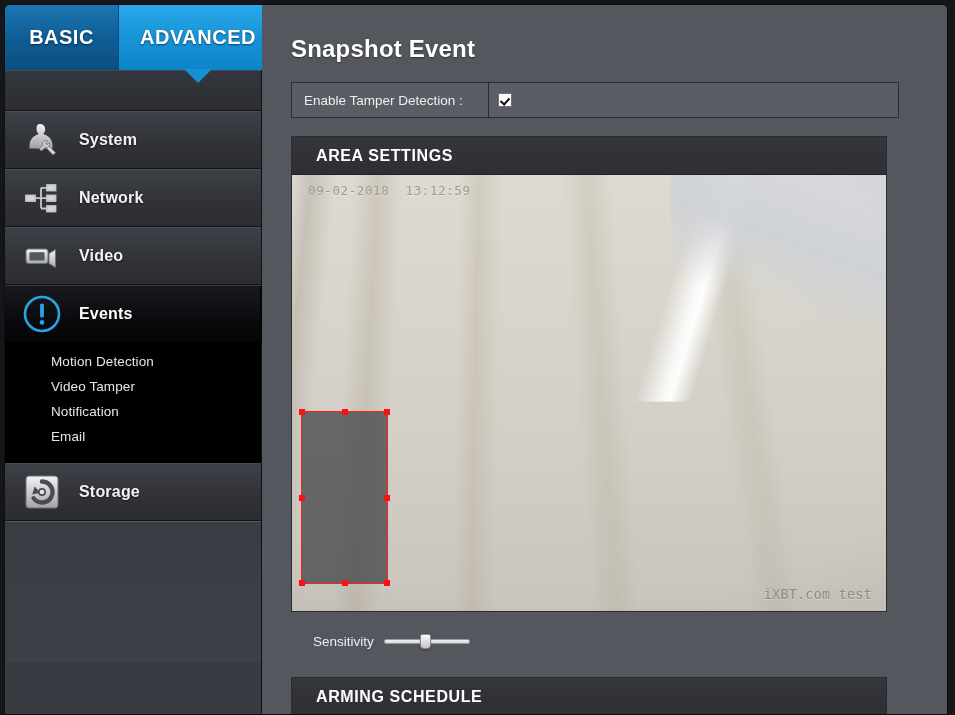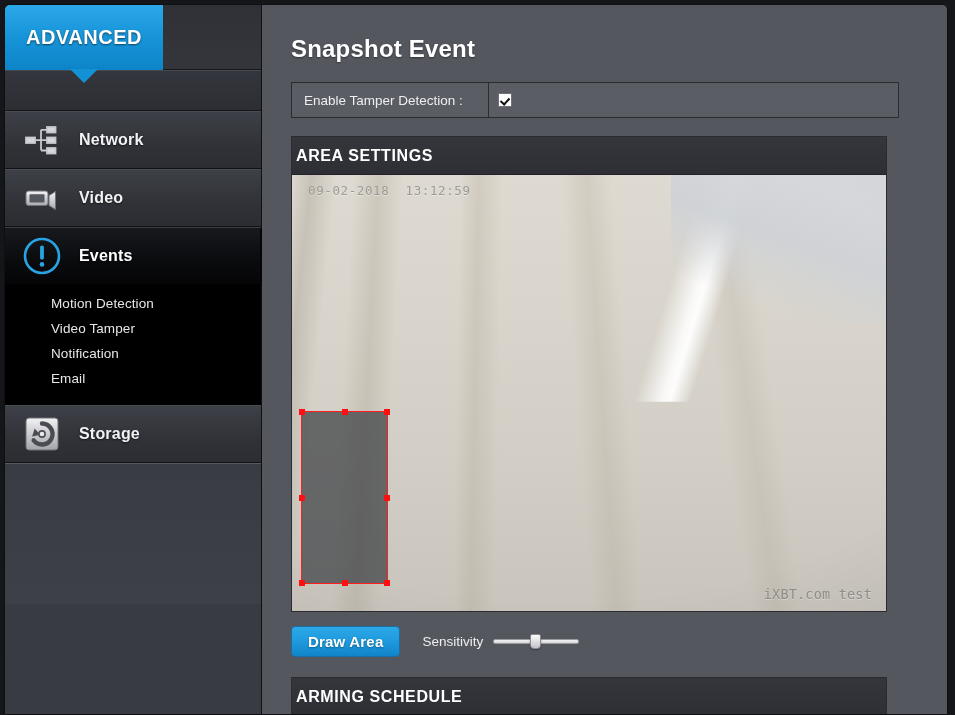--- a/index.html
+++ b/index.html
@@ -238,21 +238,21 @@
     margin: 18px 0 0 29px;
     width: 596px;
     border: 1px solid #2a2c31;
     box-sizing: border-box;
     background: #4c4e56;
   }
   .panel-head {
     height: 38px;
     display: flex;
     align-items: center;
-    padding-left: 4px;
+    padding-left: 24px;
     background: linear-gradient(180deg,#34363c 0%, #2d2f35 100%);
     color: #ffffff;
     font-size: 16px;
     font-weight: bold;
     letter-spacing: .6px;
     box-sizing: border-box;
     border-bottom: 1px solid #202227;
   }
 
   
@@ -405,31 +405,50 @@
 </style>
 </head>
 <body>
 
 <div id="app">
   <div id="page">
 
     <div id="sidebar">
 
       <div class="tabs">
+        <div class="tab basic">
+          <span>BASIC</span>
+        </div>
         <div class="tab advanced">
           <span>ADVANCED</span>
           <span class="tab-notch"></span>
         </div>
         <div class="tab-filler"></div>
       </div>
 
       <div class="subbar"></div>
 
       <div class="navlist">
 
+        <div class="navitem">
+          <span class="ico">
+            <svg width="40" height="40" viewBox="0 0 40 40">
+              <defs>
+                <linearGradient id="gSil" x1="0" y1="0" x2="0" y2="1">
+                  <stop offset="0" stop-color="#f2f2f4"></stop>
+                    <stop offset="1" stop-color="#9fa0a6"></stop>
+                </linearGradient>
+              </defs>
+              <path d="M18 4c3.3 0 5.2 2.3 5.2 5.3 0 2-0.8 3.7-2 4.8 3.6 1.1 7 3.3 8.3 6.6 0.9 2.3 1.1 5 1.1 7.8H7.4c0-3.4 0.3-6.4 1.6-8.8 1.5-2.7 4.5-4.6 7.7-5.6-1.3-1.1-2.1-2.8-2.1-4.8C14.6 6.3 14.7 4 18 4z" fill="url(#gSil)"></path>
+              <path d="M24.5 23.5l9 9.2-2.3 2.3-9-9.2z" fill="#d8d9dd" stroke="#6e7076" stroke-width="0.8"></path>
+              <path d="M23.8 20.5c-1.8 0-3.2 1.5-3.2 3.3 0 0.5 0.1 1 0.3 1.4l-3.6 3.7 2.2 2.2 3.6-3.7c0.4 0.2 0.8 0.3 1.3 0.3 1.8 0 3.2-1.5 3.2-3.3 0-0.6-0.2-1.2-0.5-1.7l-1.9 2-1.6-1.6 2-1.9c-0.5-0.4-1.1-0.7-1.8-0.7z" fill="#c9cace" stroke="#6e7076" stroke-width="0.7"></path>
+            </svg>
+          </span>
+          <span class="lbl">System</span>
+        </div>
 
         <div class="navitem">
           <span class="ico">
             <svg width="40" height="40" viewBox="0 0 40 40">
               <g fill="none" stroke="#c8c9ce" stroke-width="1.8">
                 <rect x="4" y="17.5" width="9" height="5.5" fill="#d5d6da"></rect>
                 <rect x="25" y="7" width="8.5" height="5.5" fill="#d5d6da"></rect>
                 <rect x="25" y="17.5" width="8.5" height="5.5" fill="#d5d6da"></rect>
                 <rect x="25" y="28" width="8.5" height="5.5" fill="#d5d6da"></rect>
                 <path d="M13 20.2h6"></path>
@@ -535,21 +554,20 @@
             <span class="hdl e"></span>
             <span class="hdl sw"></span>
             <span class="hdl s"></span>
             <span class="hdl se"></span>
 
           </div>
         </div>
       </div>
 
       <div class="controls">
-        <button class="btn draw">Draw Area</button>
 
         <div class="sens-wrap">
           <span class="sens-label">Sensitivity</span>
           <div class="slider">
             <div class="track"></div>
             <div class="knob" id="sensKnob" style="left: 48%;"></div>
           </div>
         </div>
       </div>
 

